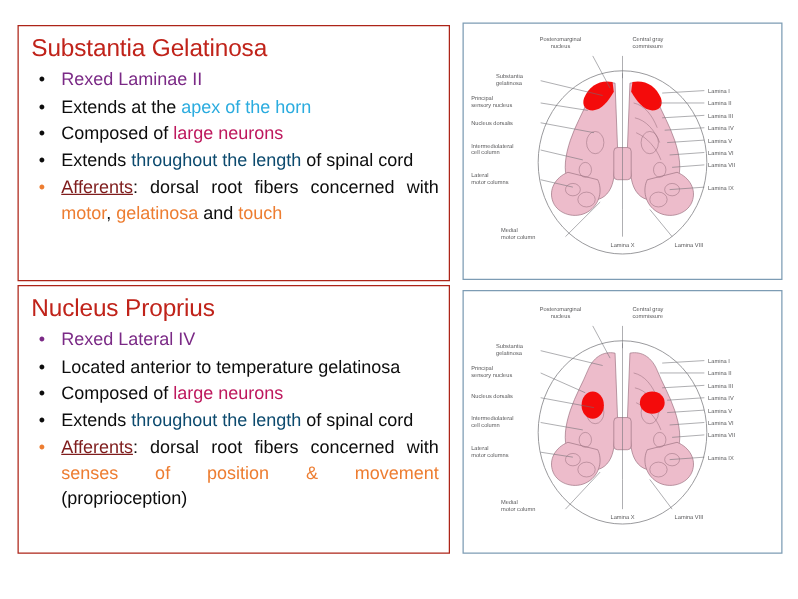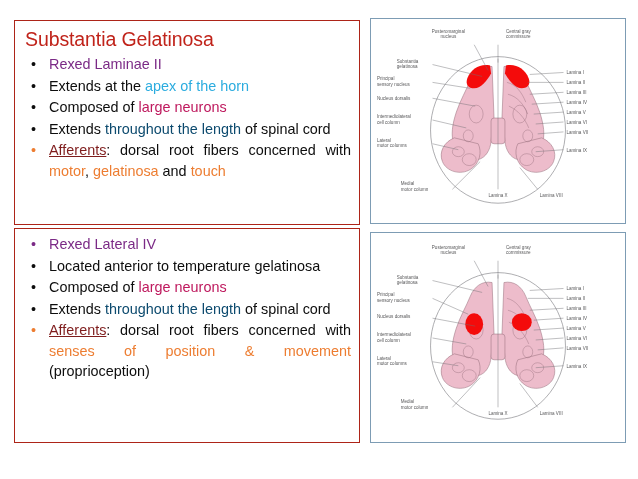--- a/index.html
+++ b/index.html
@@ -112,20 +112,21 @@
           <span class="li-text"><span>Extends </span><span class="c-blue">throughout the length</span><span> of spinal cord</span></span>
         </li>
         <li class="justify">
           <span class="bullet-dot c-orange">•</span>
           <span class="li-text"><span class="c-orange-u">Afferents</span><span>: dorsal root fibers concerned with </span><span class="c-orange">motor</span><span>, </span><span class="c-orange">gelatinosa</span><span> and </span><span class="c-orange">touch</span></span>
         </li>
       </ul>
   </div>
 
   <div class="text-panel" id="panel-np">
+    <div class="panel-title">Nucleus Proprius</div>
     <ul class="bullets">
         <li>
           <span class="bullet-dot c-purple">•</span>
           <span class="li-text"><span class="c-purple">Rexed Lateral IV</span></span>
         </li>
         <li>
           <span class="bullet-dot ">•</span>
           <span class="li-text"><span>Located anterior to temperature gelatinosa</span></span>
         </li>
         <li>

